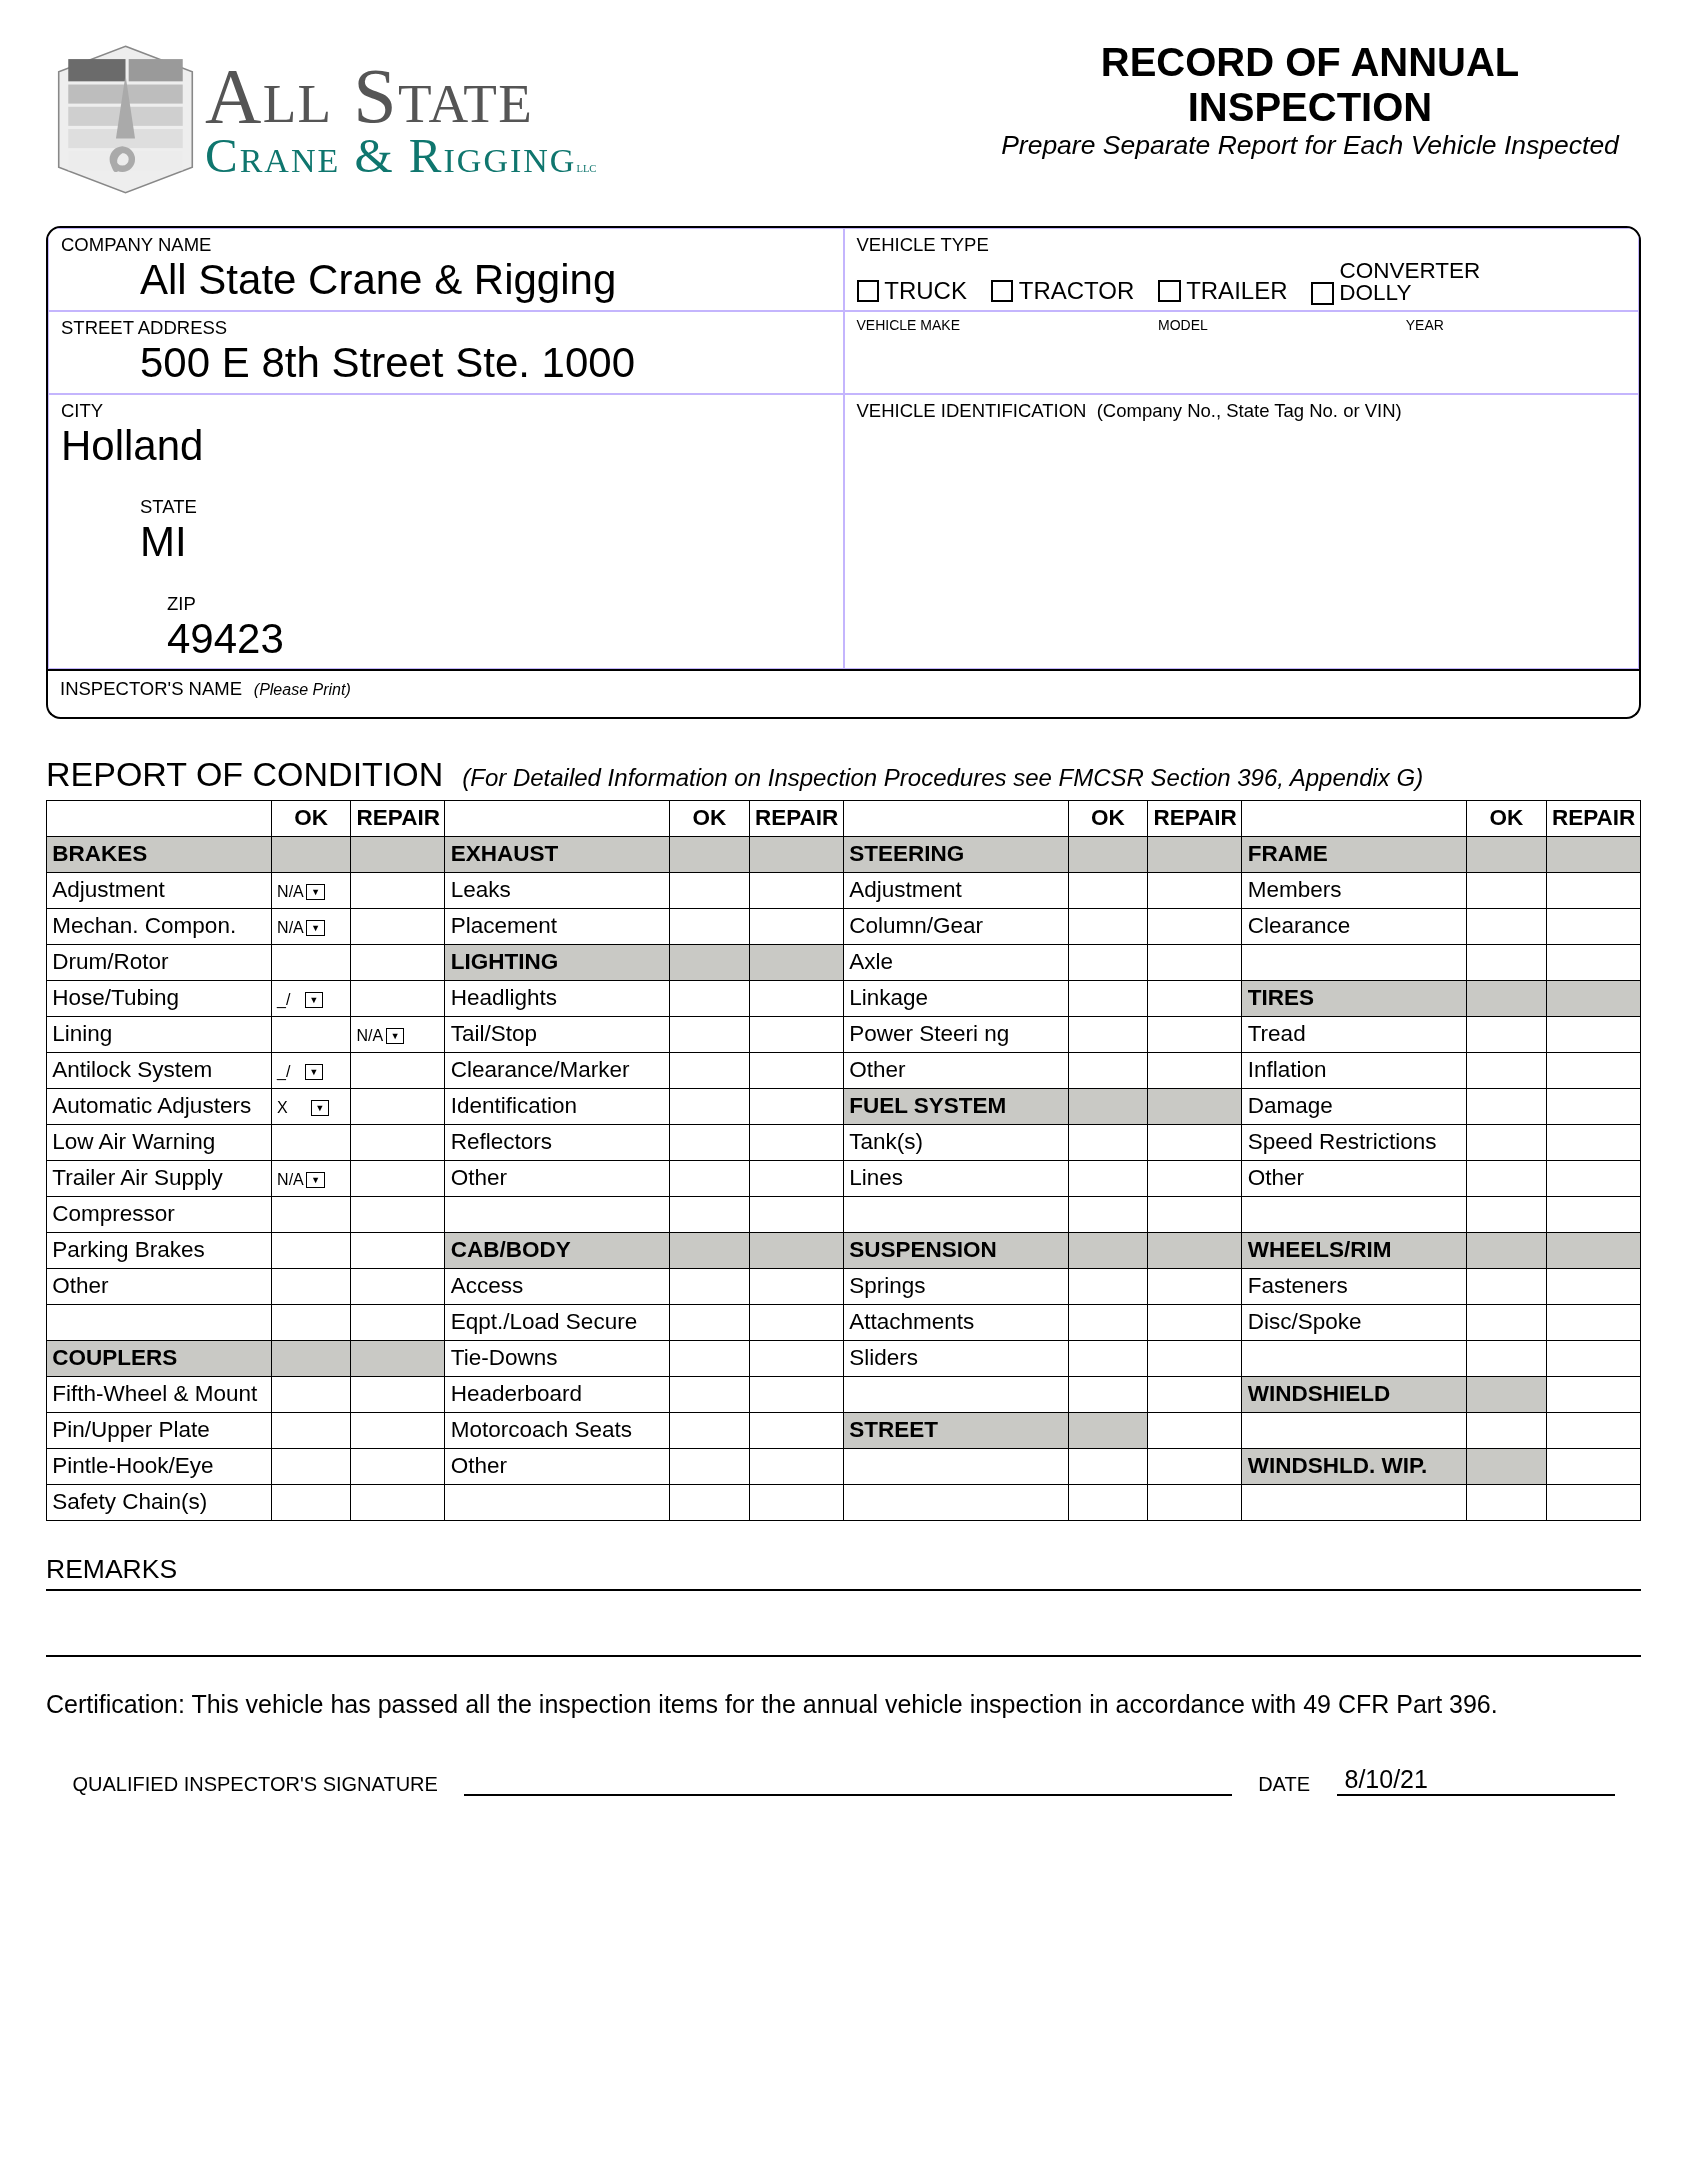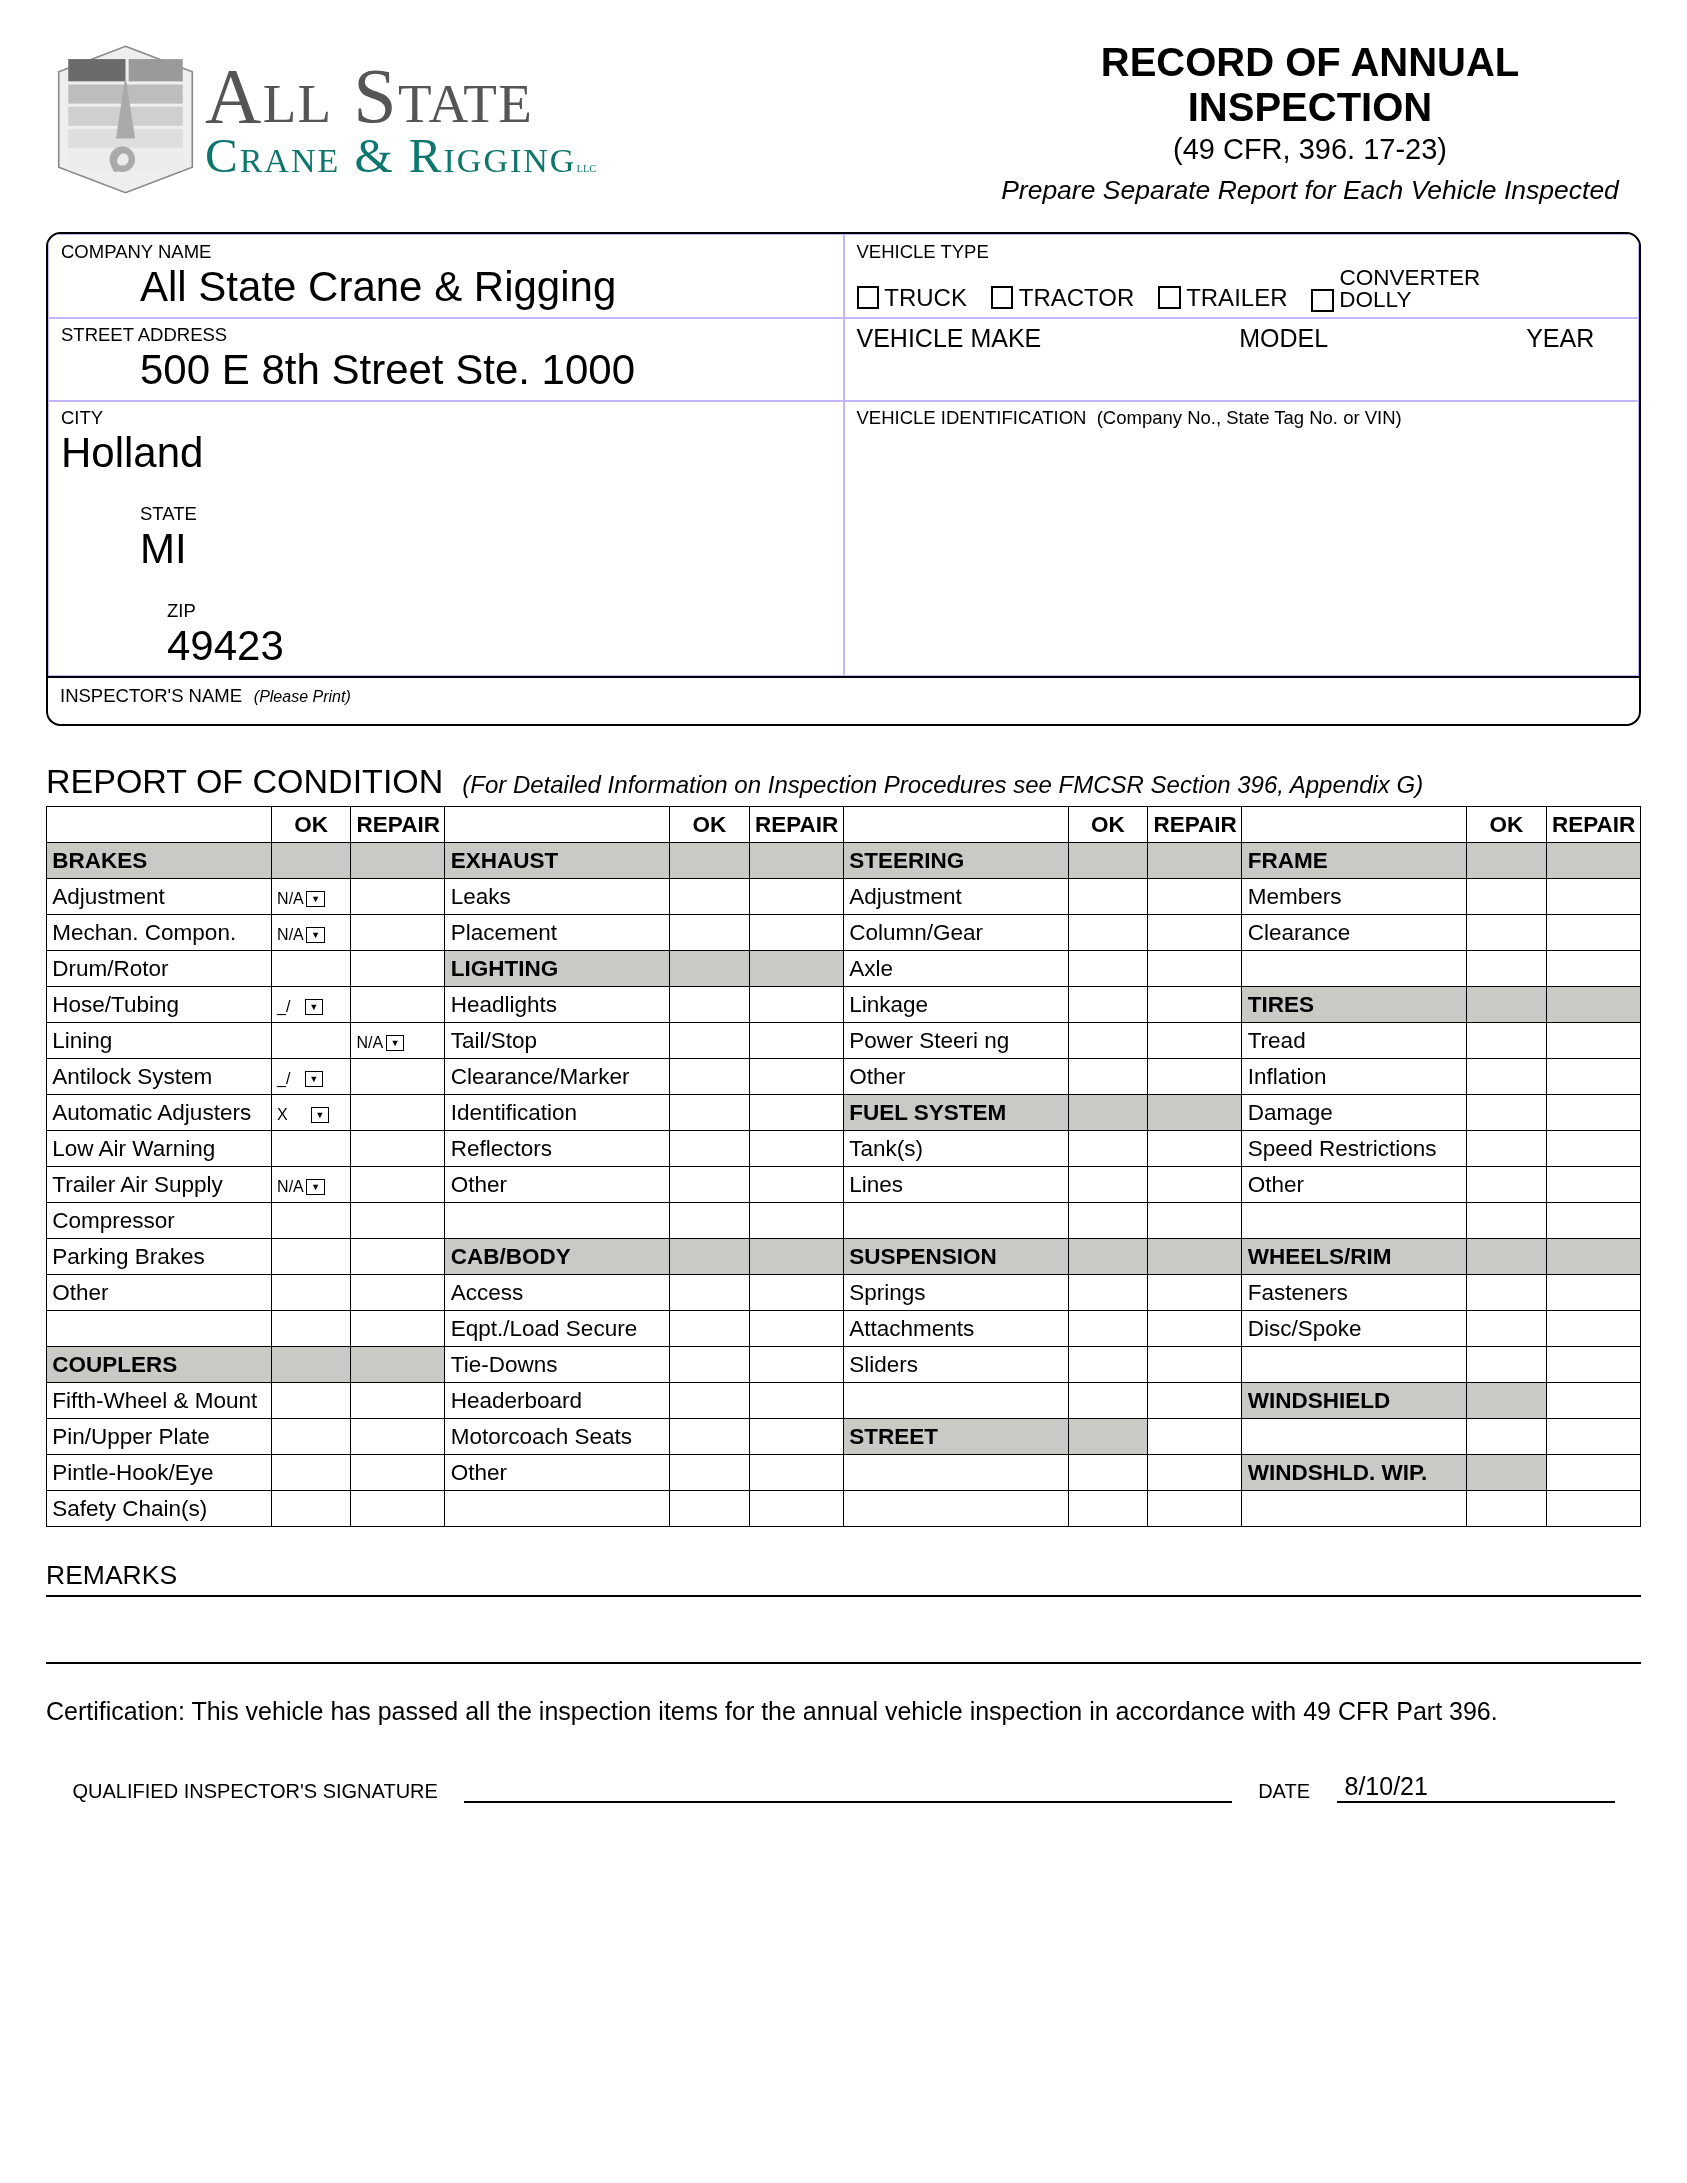--- a/index.html
+++ b/index.html
@@ -25,21 +25,21 @@
 
   .info-grid { display: grid; grid-template-columns: 1fr 1fr; gap: 0; border: 2px solid #000; border-radius: 14.6px 14.6px 0 0; overflow: hidden; }
   .info-cell { border: 1px solid #c4b5fd; padding: 5.3px 12px 5.3px 12px; min-height: 71px; position: relative; }
   .info-label { font-size: 18.5px; font-weight: 400; display: block; }
   .info-value { font-size: 42px; font-weight: 400; font-family: Arial, sans-serif; }
   .vehicle-type-row { display: flex; align-items: flex-end; gap: 24px; font-size: 24px; margin-top: 4px; }
   .vt-check { display: flex; align-items: center; gap: 5.3px; }
   .vt-box { width: 22.5px; height: 22.5px; border: 2.6px solid #000; display: inline-block; }
   .vt-stack { display: flex; flex-direction: column; line-height: 1; font-size: 22.5px; text-align: left; }
   .vt-stack-top { margin-left: 28px; text-align: right; }
-  .vmm-row { display: flex; gap: 198px; font-size: 25px; }
+  .vmm-row { display: flex; gap: 198px; font-size: 14px; }
   .csz-row { display: flex; align-items: flex-start; gap: 26.5px; flex-direction: column; }
   .csz-item { display: flex; flex-direction: column; }
   .csz-label { font-size: 18.5px; }
   .csz-value { font-size: 42px; }
 
   .inspector-row {
     border: 2px solid #000; border-top: none;
     border-radius: 0 0 14.6px 14.6px;
     padding: 6.6px 12px 17px 12px;
     font-size: 18.5px; min-height: 48px;
@@ -91,21 +91,20 @@
     </svg>
     <div class="logo-text-block">
       <span class="logo-line1">All State</span>
       <span class="logo-line2">
         <span>Crane &amp; Rigging</span><span class="logo-llc">LLC</span>
       </span>
     </div>
   </div>
   <div class="header-right">
     <p class="header-title1">RECORD OF ANNUAL INSPECTION</p>
-    <p class="header-title2">(49 CFR, 396. 17-23)</p>
     <p class="header-title3">Prepare Separate Report for Each Vehicle Inspected</p>
   </div>
 </div>
 
 <div class="info-grid">
   <div class="info-cell">
     <span class="info-label">COMPANY NAME</span>
     <span class="info-value" style="margin-left:79px">All State Crane &amp; Rigging</span>
   </div>
   <div class="info-cell">

